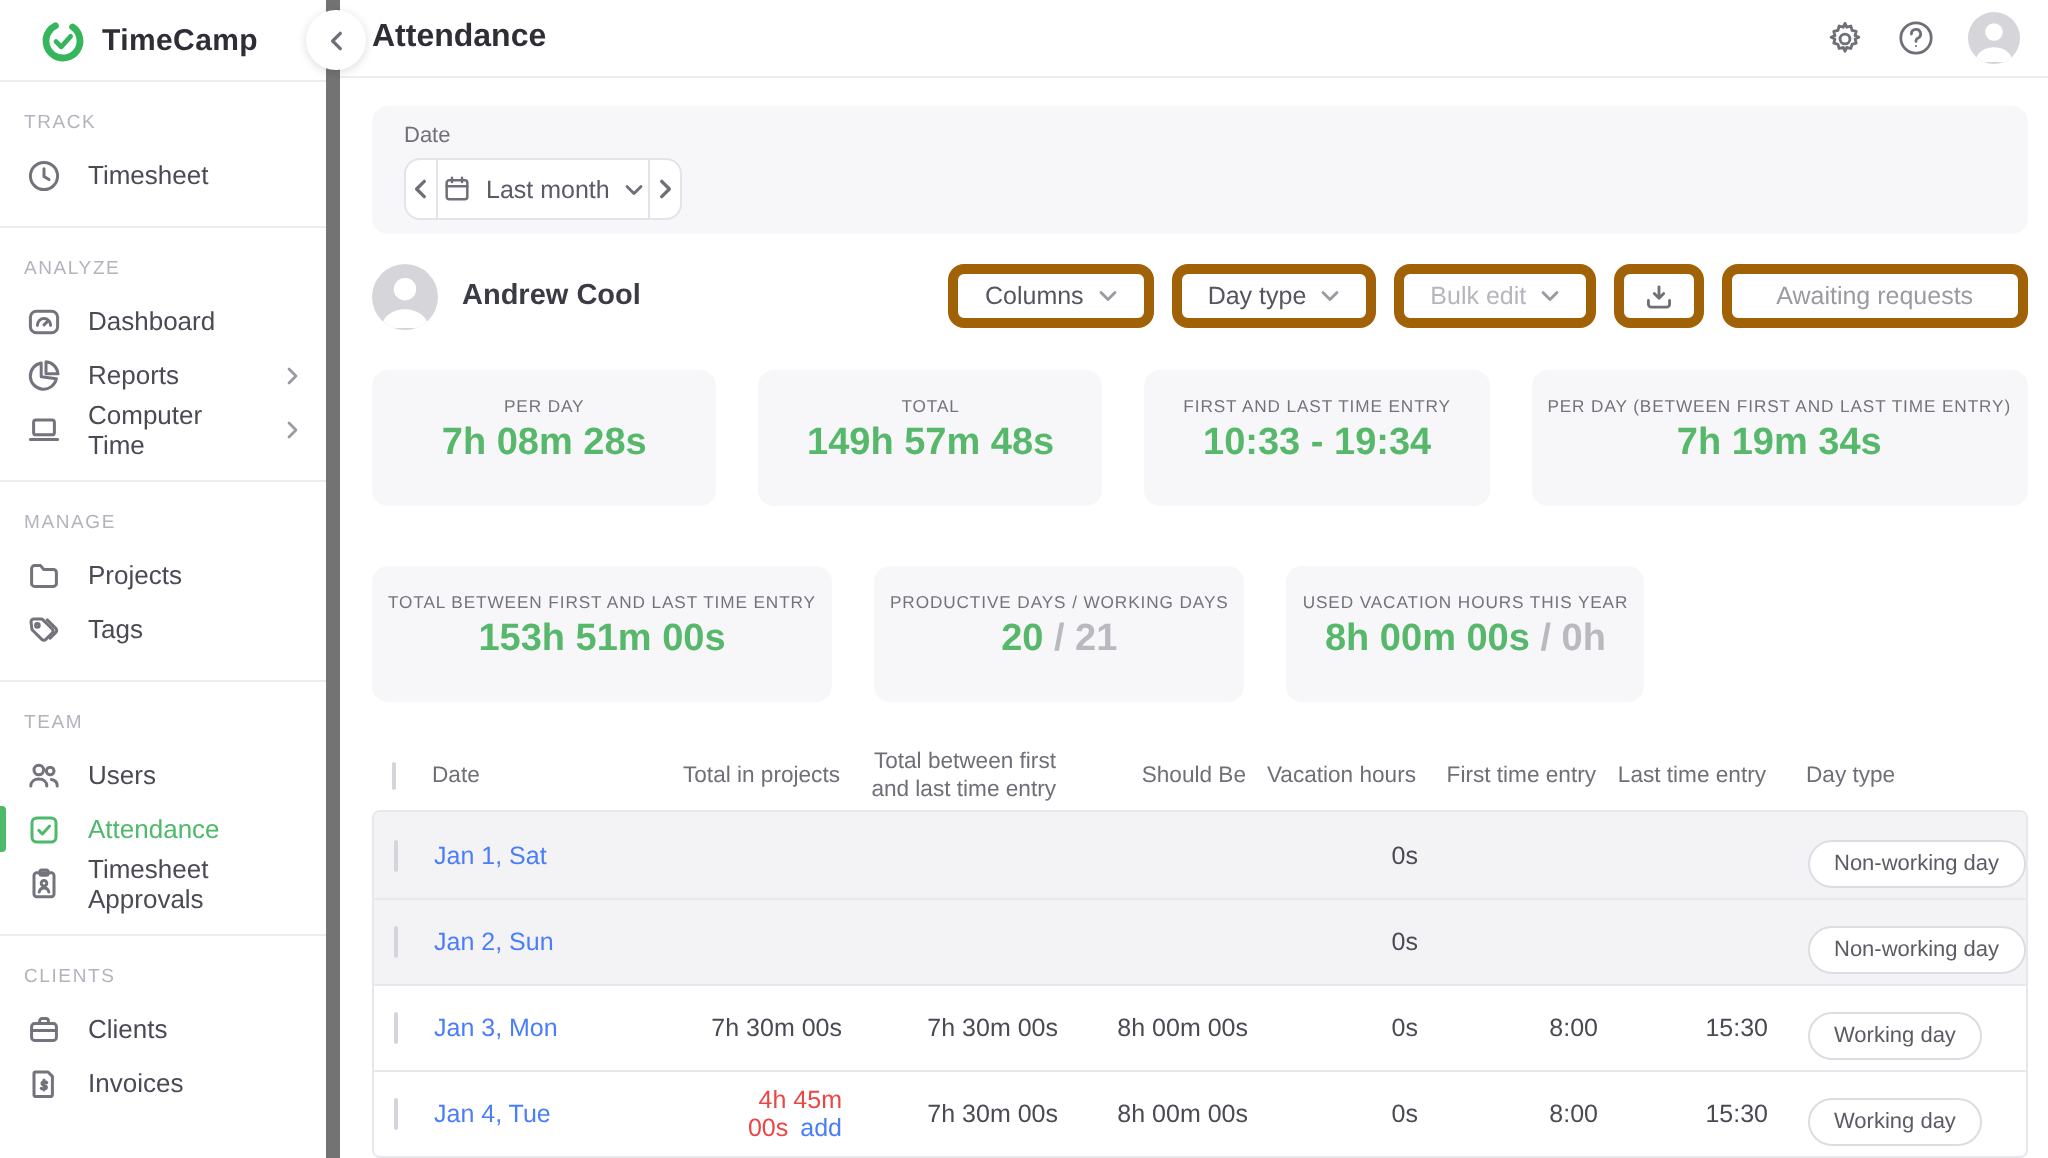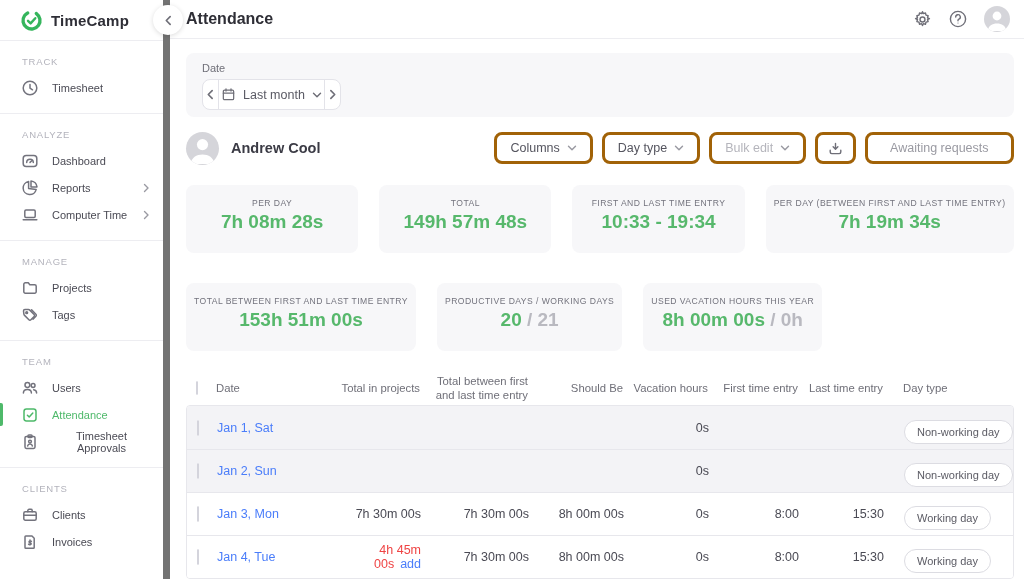--- a/index.html
+++ b/index.html
@@ -7,24 +7,24 @@
     font-family:"Liberation Sans", sans-serif; color:#44444e; }
   .app { display:flex; width:1024px; height:579px; position:relative; }
 
   
   .sidebar { width:170px; min-width:170px; height:100%; background:#fff;
     border-right:7px solid #737373; overflow:hidden; }
   .logo-row { height:41px; display:flex; align-items:center; gap:8px;
     padding-left:20px; border-bottom:1px solid #ededf1; }
   .logo-text { font-size:15px; font-weight:bold; color:#2e2e36; letter-spacing:.2px; }
   .section-label { font-size:9.5px; letter-spacing:.8px; color:#b3b3bc;
-    text-transform:uppercase; padding-left:22px; margin:15px 0 7px; }
+    text-transform:uppercase; padding-left:12px; margin:15px 0 7px; }
   .side-item { height:27px; display:flex; align-items:center; gap:13px;
-    padding-left:21px; padding-right:12px; font-size:11px; color:#4a4a54;
-    cursor:pointer; position:relative;text-align:center; }
+    padding-left:13px; padding-right:12px; font-size:13px; color:#4a4a54;
+    cursor:pointer; position:relative; }
   .side-item .ic { display:flex; width:18px; justify-content:center; color:#73737d; }
   .side-item.active { color:#4eb96a; }
   .side-item.active .ic { color:#4eb96a; }
   .side-item.active::before { content:""; position:absolute; left:0; top:2px;
     bottom:2px; width:3px; background:#4eb96a; border-radius:0 2px 2px 0; }
   .side-item .chev { margin-left:auto; color:#9a9aa2; }
   .side-div { border-top:1px solid #ededf1; margin-top:12px; }
 
   .collapse-btn { position:absolute; left:153px; top:5px; width:30px; height:30px;
     border-radius:50%; background:#fff; box-shadow:0 1px 5px rgba(0,0,0,.14);
@@ -54,21 +54,21 @@
     font-size:12.5px; cursor:pointer; gap:7px; }
   .date-seg + .date-seg { border-left:1px solid #e3e3e9; }
 
   
   .user-row { margin-top:14px; height:34px; display:flex; align-items:center; }
   .user-avatar { width:33px; height:33px; border-radius:50%; background:#d5d5da;
     overflow:hidden; position:relative; }
   .user-name { font-size:14.5px; font-weight:bold; color:#3b3b45; margin-left:12px; }
   .user-actions { margin-left:auto; display:flex; gap:9px; }
   .btn { height:32px; display:inline-flex; align-items:center; gap:7px;
-    background:#fff; border:3px solid #a16207; border-radius:8px; padding:0 13px;
+    background:#fff; border:5px solid #a16207; border-radius:8px; padding:0 13px;
     font-size:12.5px; color:#55555f; cursor:pointer; white-space:nowrap; }
   .btn.disabled { color:#b5b5bc; }
   .btn.icon-only { padding:0 9px; color:#6f6f78; }
   .btn.wide { padding:0 22px; color:#9a9aa2; }
   .btn .caret { color:#9a9aa2; display:flex; }
 
   
   .stats-grid { display:grid; grid-template-columns:repeat(4,1fr); gap:21px; }
   .stats-grid.r1 { margin-top:20px; }
   .stats-grid.r2 { margin-top:30px; }

